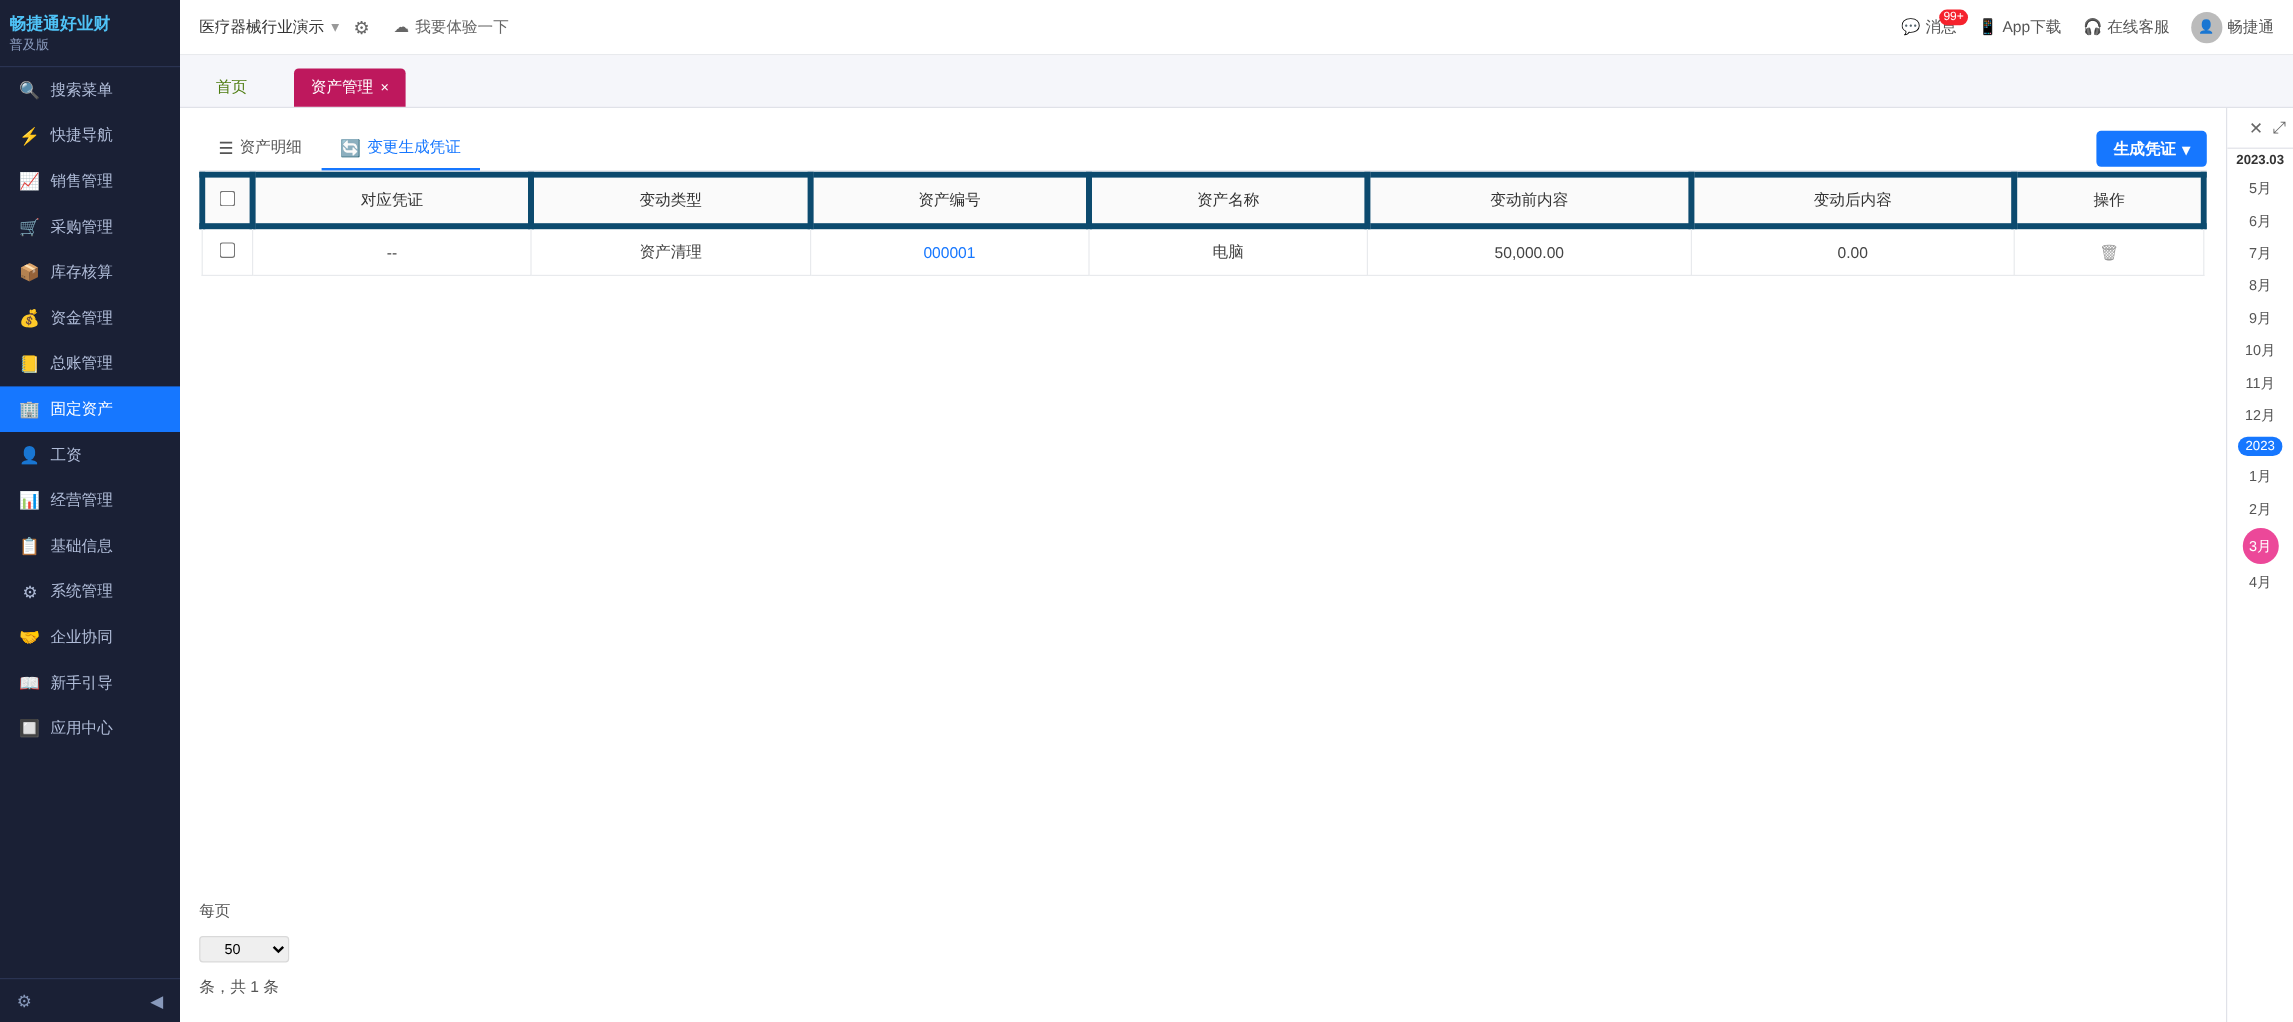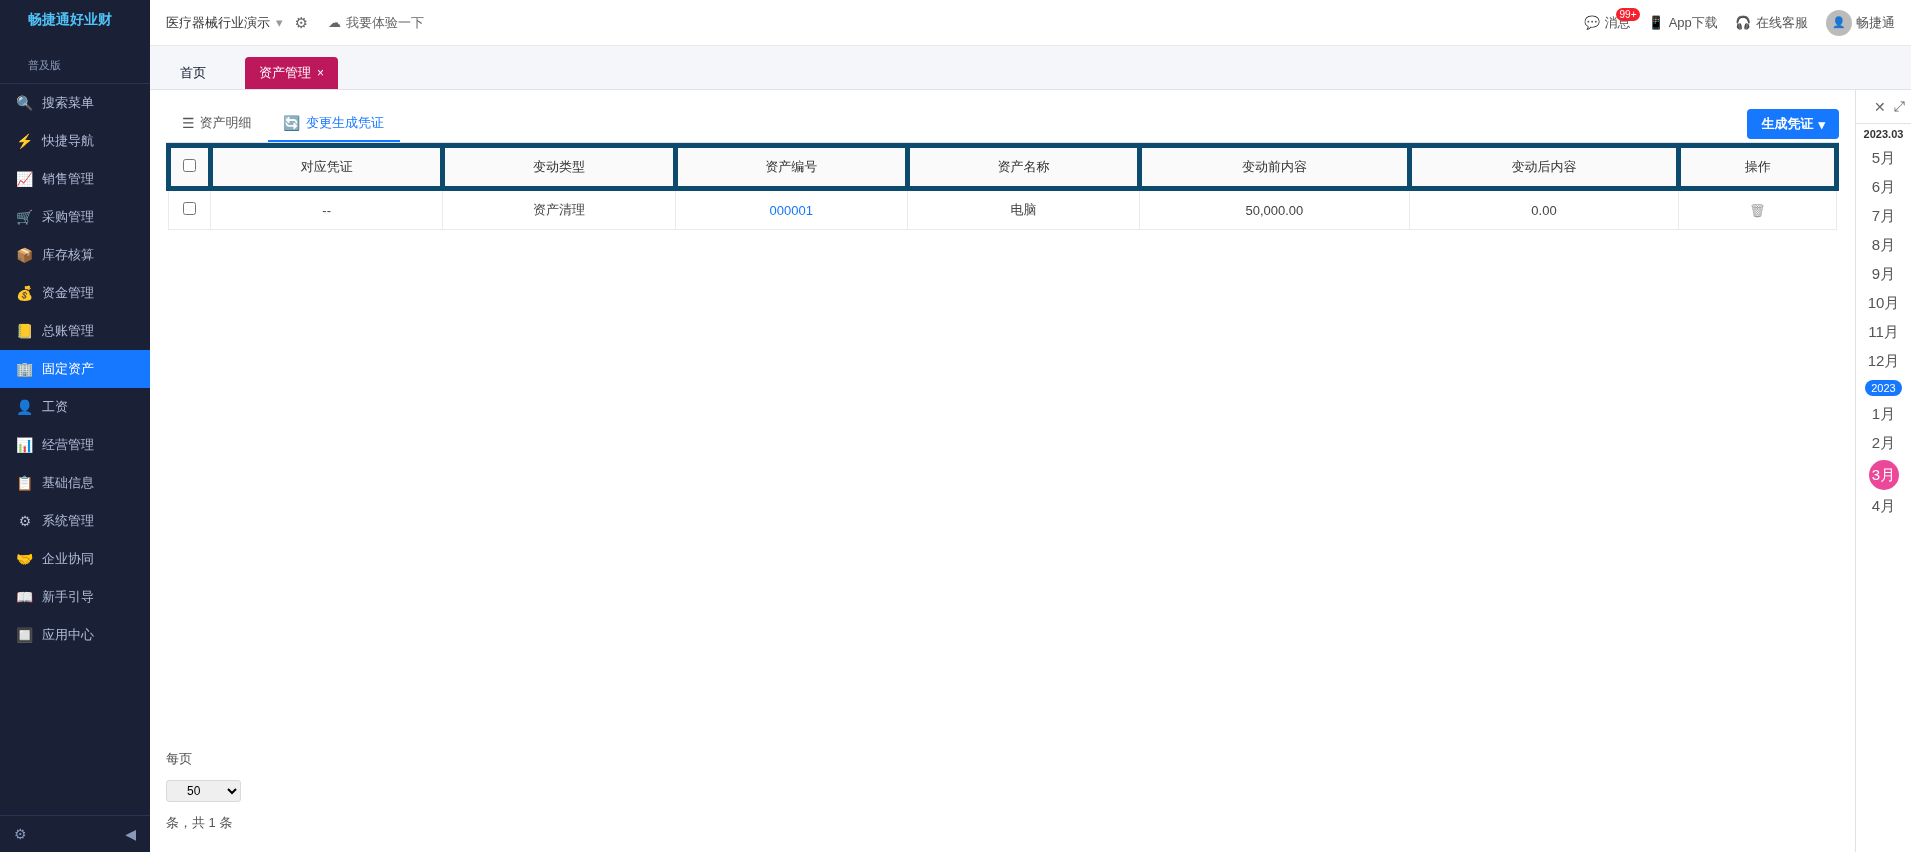--- a/index.html
+++ b/index.html
@@ -8,25 +8,24 @@
     
     .sidebar {
       width: 150px;
       background: #1a2035;
       display: flex;
       flex-direction: column;
       height: 100%;
       flex-shrink: 0;
     }
     .sidebar-logo {
-      padding: 10px 28px;
+      padding: 10px 8px;
       border-bottom: 1px solid #2a3352;
       display: flex;
       flex-direction: column;
-      gap: 28px;
     }
     .sidebar-logo-title {
       color: #4fc3f7;
       font-size: 14px;
       font-weight: bold;
       line-height: 1.4;
     }
     .sidebar-logo-sub {
       color: #8899bb;
       font-size: 11px;
@@ -157,21 +156,21 @@
     }
     .tab {
       padding: 7px 14px;
       border-radius: 4px 4px 0 0;
       font-size: 13px;
       cursor: pointer;
       display: flex;
       align-items: center;
       gap: 6px;
     }
-    .tab.home { color: #0f172a; background: transparent; }
+    .tab.home { color: #4d7c0f; background: transparent; }
     .tab.active { background: #be185d; color: #fff; margin-left: 21px; }
     .tab-close { font-size: 12px; cursor: pointer; }
 
     
     .content-area {
       flex: 1;
       display: flex;
       overflow: hidden;
       background: #fff;
     }
@@ -294,21 +293,21 @@
     .year-label {
       font-size: 11px;
       color: #333;
       font-weight: bold;
       padding: 4px 0;
     }
     .month-item {
       width: 100%;
       text-align: center;
       padding: 5px 0;
-      font-size: 15px;
+      font-size: 12px;
       color: #555;
       cursor: pointer;
     }
     .month-item.current-month {
       background: #ec4899;
       color: #fff;
       border-radius: 50%;
       width: 30px;
       height: 30px;
       display: flex;

